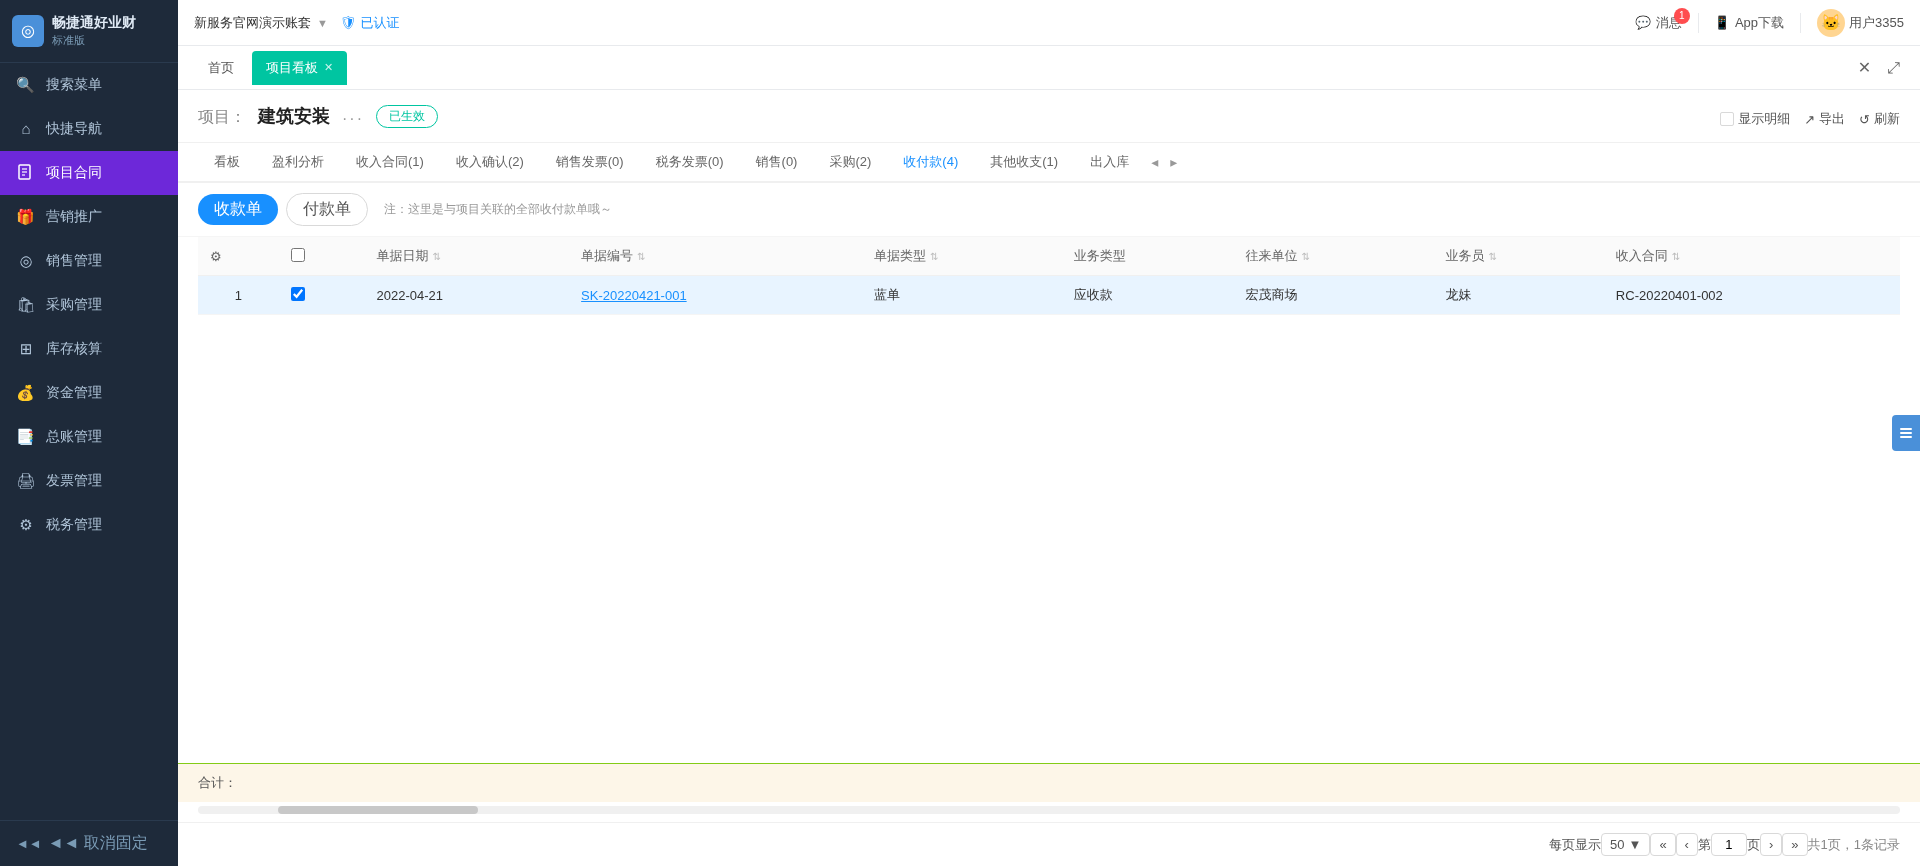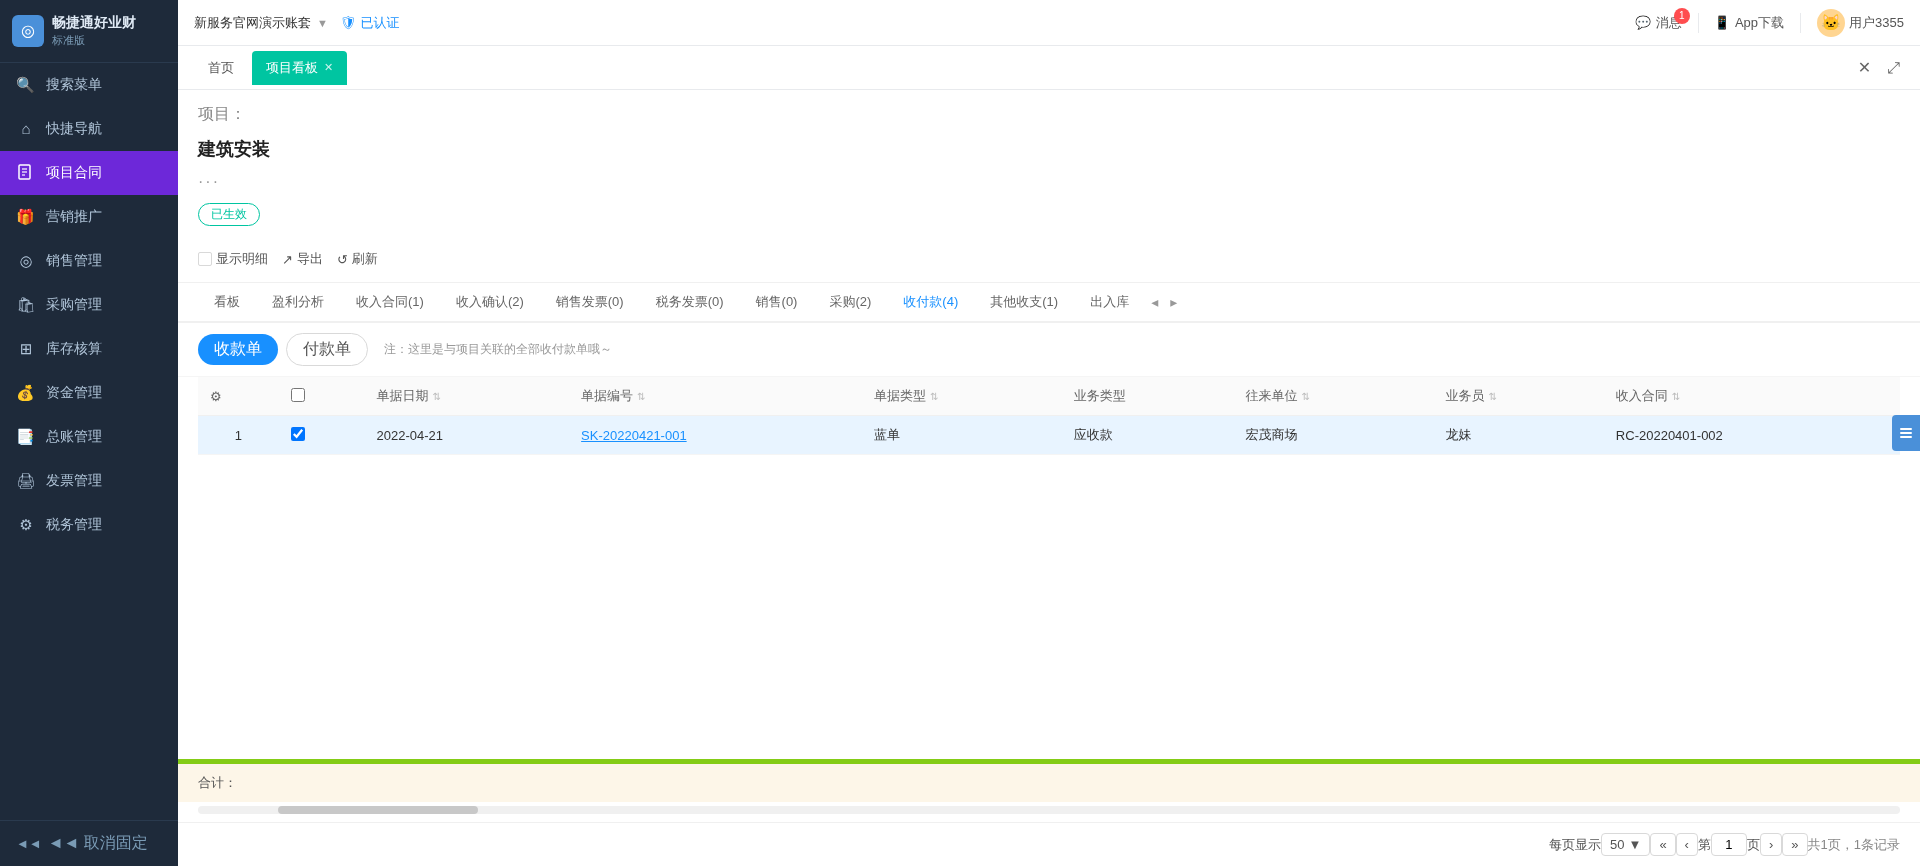--- a/index.html
+++ b/index.html
@@ -115,25 +115,24 @@
     .tab-close { font-size: 11px; cursor: pointer; opacity: 0.8; }
     .tabbar-spacer { flex: 1; }
     .tabbar-controls { display: flex; gap: 8px; }
     .tabbar-btn { background: none; border: none; cursor: pointer; font-size: 16px; color: #666; padding: 4px; }
 
     
     .content { flex: 1; background: white; display: flex; flex-direction: column; overflow: hidden; margin: 0; }
 
     
     .project-header {
-      display: flex; align-items: flex-start;
+      display: flex; align-items: flex-end;
       padding: 14px 20px;
       border-bottom: 1px solid #f0f0f0;
       gap: 12px;
-      flex-direction: column;
     }
     .project-title { font-size: 18px; font-weight: 700; color: #222; }
     .project-more { color: #999; font-size: 16px; cursor: pointer; letter-spacing: 2px; }
     .project-status {
       border: 1px solid #00c5a1;
       color: #00c5a1;
       border-radius: 20px;
       padding: 2px 12px;
       font-size: 12px;
     }
@@ -211,21 +210,21 @@
     .row-num { color: #666; text-align: center; }
 
     
     .total-row {
       background: #fdf6e8;
       padding: 10px 20px;
       display: flex;
       align-items: center;
       font-size: 13px;
       color: #555;
-      border-top: 5px solid #84cc16;
+      border-top: 1px solid #84cc16;
     }
     .total-label { font-weight: 500; }
 
     
     .scrollbar-row {
       padding: 4px 20px 8px;
       background: white;
     }
     .fake-scrollbar {
       height: 8px;

